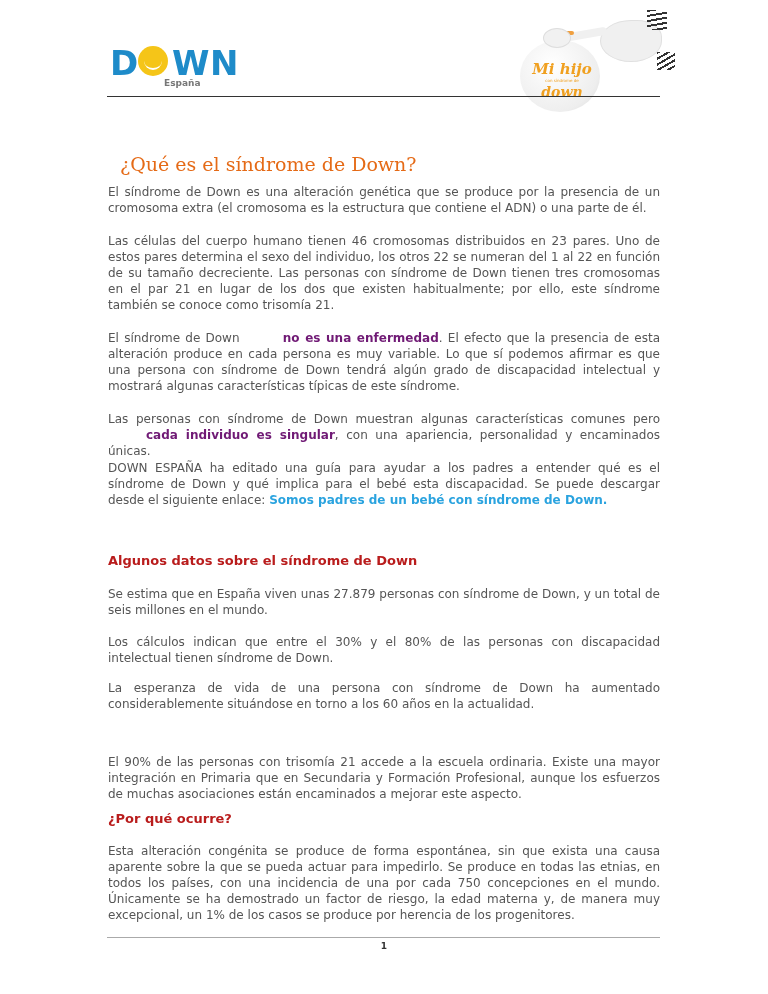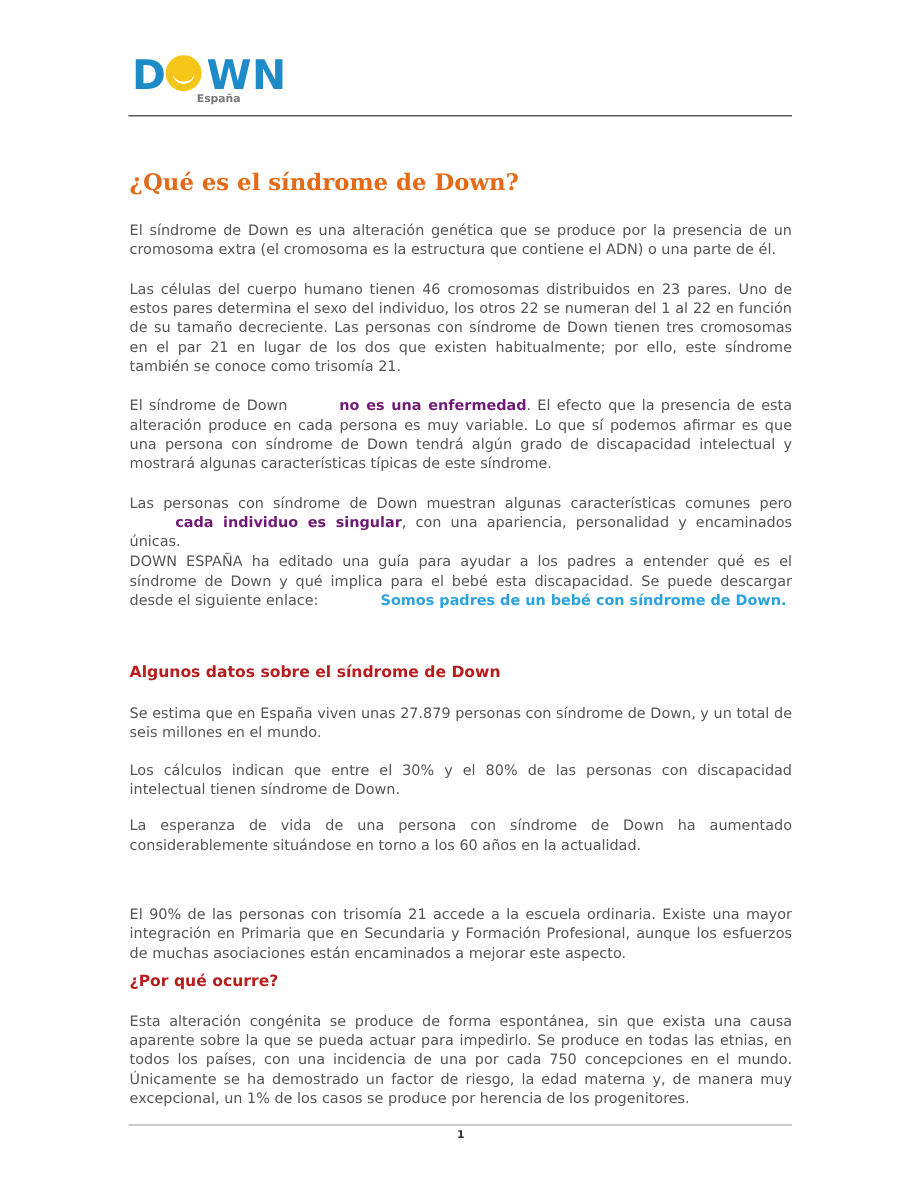--- a/index.html
+++ b/index.html
@@ -28,42 +28,54 @@
     .stork-body { position: absolute; left: 95px; top: 20px; width: 60px; height: 40px; background: #f0f0f0;
        border-radius: 50% 40% 50% 50%; border: 1px solid #e0e0e0; }
     .stork-neck { position: absolute; left: 62px; top: 30px; width: 40px; height: 8px; background: #f0f0f0; border-radius: 6px; transform: rotate(-10deg); }
     .stork-beak { position: absolute; left: 55px; top: 31px; width: 14px; height: 4px; background: #f0a040; border-radius: 2px; }
     .wing-tips1 { position: absolute; left: 142px; top: 10px; width: 20px; height: 20px;
        background: repeating-linear-gradient(170deg, #333 0 2px, transparent 2px 5px); }
     .wing-tips2 { position: absolute; left: 152px; top: 52px; width: 18px; height: 18px;
        background: repeating-linear-gradient(150deg, #333 0 2px, transparent 2px 5px); }
 
     .content { position: absolute; left: 108px; top: 140px; width: 552px; }
-    h1 { margin: 0; font-family: "DejaVu Serif", serif; font-weight: bold; font-size: 19px; color: #e56a16; line-height: 24px; }
+    h1 { margin: 12px; font-family: "DejaVu Serif", serif; font-weight: normal; font-size: 19px; color: #e56a16; line-height: 24px; }
     h2 { margin: 0; font-family: "DejaVu Sans", sans-serif; font-weight: bold; font-size: 13px; color: #b91c1c; line-height: 18px; }
     p { margin: 0; font-size: 12px; line-height: 16px; text-align: justify; color: #555555; }
     p b { color: #701a75; margin-left: 38px; }
-    .link { color: #2aa3df; font-weight: bold; margin-left: 48px; }
+    .link { color: #2aa3df; font-weight: bold; }
     .abs { position: absolute; left: 0; width: 552px; }
 
     .footer-rule { position: absolute; left: 107px; top: 937px; width: 553px; height: 1px; background: #aaaaaa; }
     .page-num { position: absolute; left: 0; width: 768px; top: 941px; text-align: center; font-size: 9px; color: #333333; font-weight: bold; }
   </style>
 </head>
 <body>
 
 <div class="header">
   <div class="logo-down">
     <span class="letter" style="left:0">D</span>
     <span class="smiley"></span>
     <span class="letter" style="left:62px">W</span>
     <span class="letter" style="left:100px">N</span>
     <span class="sub">España</span>
   </div>
 
+  <div class="stork-area">
+    <div class="stork-body"></div>
+    <div class="stork-neck"></div>
+    <div class="stork-beak"></div>
+    <div class="wing-tips1"></div>
+    <div class="wing-tips2"></div>
+    <div class="bag"></div>
+    <div class="bag-knot"></div>
+    <div class="bag-text1">Mi hijo</div>
+    <div class="bag-text2">con síndrome de</div>
+    <div class="bag-text3">down</div>
+  </div>
 
   <div class="header-rule"></div>
 </div>
 
 <div class="content">
   <h1 class="abs" style="top:0">¿Qué es el síndrome de Down?</h1>
 
   <p class="abs" style="top:44px">El síndrome de Down es una alteración genética que se produce por la presencia de un cromosoma extra (el cromosoma es la estructura que contiene el ADN) o una parte de él.</p>
   <p class="abs" style="top:93px">Las células del cuerpo humano tienen 46 cromosomas distribuidos en 23 pares. Uno de estos pares determina el sexo del individuo, los otros 22 se numeran del 1 al 22 en función de su tamaño decreciente. Las personas con síndrome de Down tienen tres cromosomas en el par 21 en lugar de los dos que existen habitualmente; por ello, este síndrome también se conoce como trisomía 21.</p>
   <p class="abs" style="top:190px"><span>El síndrome de Down </span><b>no es una enfermedad</b><span>. El efecto que la presencia de esta alteración produce en cada persona es muy variable. Lo que sí podemos afirmar es que una persona con síndrome de Down tendrá algún grado de discapacidad intelectual y mostrará algunas características típicas de este síndrome.</span></p>

